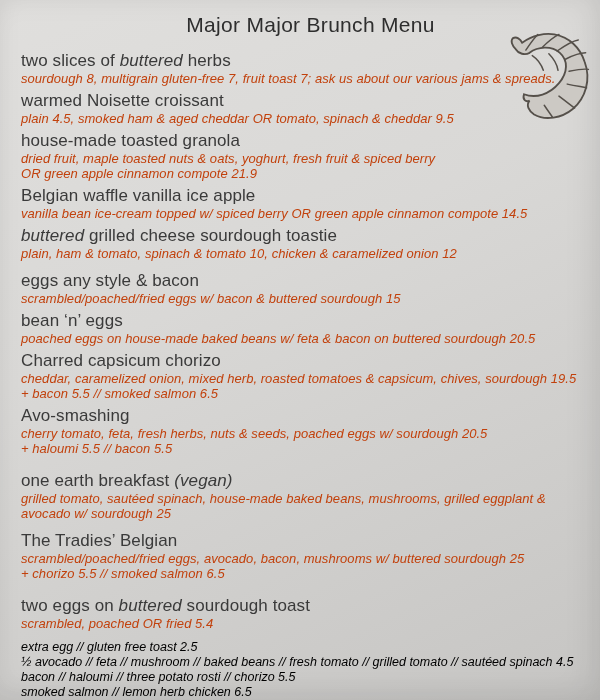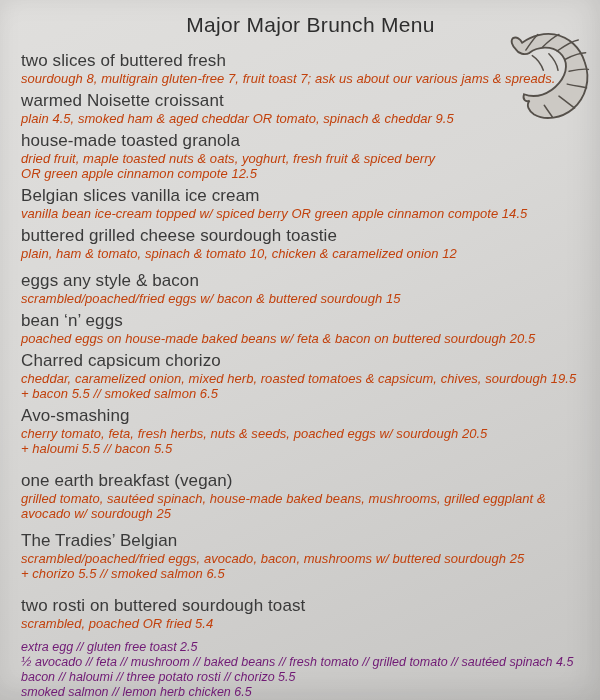--- a/index.html
+++ b/index.html
@@ -15,28 +15,28 @@
     letter-spacing:0.3px;margin:2px 0 13px 0;font-weight:400;
   }
   .croissant{
     position:absolute;top:26px;right:7px;width:92px;height:96px;
   }
   .menu{}
   .item{margin-bottom:5px;}
   .item.mb-md{margin-bottom:10px;}
   .item.mb-lg{margin-bottom:15px;}
   .item-name{font-size:17px;line-height:20px;color:#3a3a3a;letter-spacing:0.1px;}
-  .it{}
+  .it{font-style:italic;}
   .item-desc,.item-addon{
     font-style:italic;font-size:13px;line-height:15px;color:#c2410c;
     white-space:nowrap;letter-spacing:0.05px;
   }
   .extras{margin-top:9px;}
   .extras-line{
-    font-style:italic;font-size:12.5px;line-height:15px;color:#701a75;
+    font-style:italic;font-size:12.5px;line-height:15px;color:#000000;
     white-space:nowrap;
   }
   svg .ln{fill:none;stroke:#55504a;stroke-width:1.6;stroke-linecap:round;}
   svg .bd{fill:#ccc9c4;stroke:#55504a;stroke-width:2;}
 </style>
 </head>
 <body>
 
 <div class="page">
 
@@ -55,37 +55,37 @@
     <path class="ln" d="M72,61 C82,63 88,64 93,65"></path>
     <path class="ln" d="M63,74 C71,80 76,84 80,87"></path>
     <path class="ln" d="M47,84 C51,90 54,94 56,97"></path>
     <path class="ln" d="M34,30 C40,34 44,40 46,46" stroke-width="1"></path>
     <path class="ln" d="M52,28 C58,34 61,40 62,46" stroke-width="1"></path>
   </svg>
 
   <div class="menu">
 
     <div class="item">
-      <div class="item-name"><span>two slices of </span><span class="it">buttered</span><span> fresh</span></div>
+      <div class="item-name"><span>two slices of </span><span class="it">buttered</span><span> herbs</span></div>
       <div class="item-desc">sourdough 8, multigrain gluten-free 7, fruit toast 7; ask us about our various jams &amp; spreads.</div>
     </div>
 
     <div class="item">
       <div class="item-name"><span>warmed Noisette croissant</span></div>
       <div class="item-desc">plain 4.5, smoked ham &amp; aged cheddar OR tomato, spinach &amp; cheddar 9.5</div>
     </div>
 
     <div class="item">
       <div class="item-name"><span>house-made toasted granola</span></div>
       <div class="item-desc">dried fruit, maple toasted nuts &amp; oats, yoghurt, fresh fruit &amp; spiced berry</div>
-      <div class="item-desc">OR green apple cinnamon compote 12.5</div>
+      <div class="item-desc">OR green apple cinnamon compote 21.9</div>
     </div>
 
     <div class="item">
-      <div class="item-name"><span>Belgian slices vanilla ice cream</span></div>
+      <div class="item-name"><span>Belgian waffle vanilla ice apple</span></div>
       <div class="item-desc">vanilla bean ice-cream topped w/ spiced berry OR green apple cinnamon compote 14.5</div>
     </div>
 
     <div class="item mb-md">
       <div class="item-name"><span></span><span class="it">buttered</span><span> grilled cheese sourdough toastie</span></div>
       <div class="item-desc">plain, ham &amp; tomato, spinach &amp; tomato 10, chicken &amp; caramelized onion 12</div>
     </div>
 
     <div class="item">
       <div class="item-name"><span>eggs any style &amp; bacon</span></div>
@@ -115,21 +115,21 @@
       <div class="item-desc">avocado w/ sourdough 25</div>
     </div>
 
     <div class="item mb-lg">
       <div class="item-name"><span>The Tradies’ Belgian</span></div>
       <div class="item-desc">scrambled/poached/fried eggs, avocado, bacon, mushrooms w/ buttered sourdough 25</div>
       <div class="item-addon">+ chorizo 5.5 // smoked salmon 6.5</div>
     </div>
 
     <div class="item">
-      <div class="item-name"><span>two rosti on </span><span class="it">buttered</span><span> sourdough toast</span></div>
+      <div class="item-name"><span>two eggs on </span><span class="it">buttered</span><span> sourdough toast</span></div>
       <div class="item-desc">scrambled, poached OR fried 5.4</div>
     </div>
 
     <div class="extras">
       <div class="extras-line">extra egg // gluten free toast 2.5</div>
       <div class="extras-line">½ avocado // feta // mushroom // baked beans // fresh tomato // grilled tomato // sautéed spinach 4.5</div>
       <div class="extras-line">bacon // haloumi // three potato rosti // chorizo 5.5</div>
       <div class="extras-line">smoked salmon // lemon herb chicken 6.5</div>
     </div>
 

